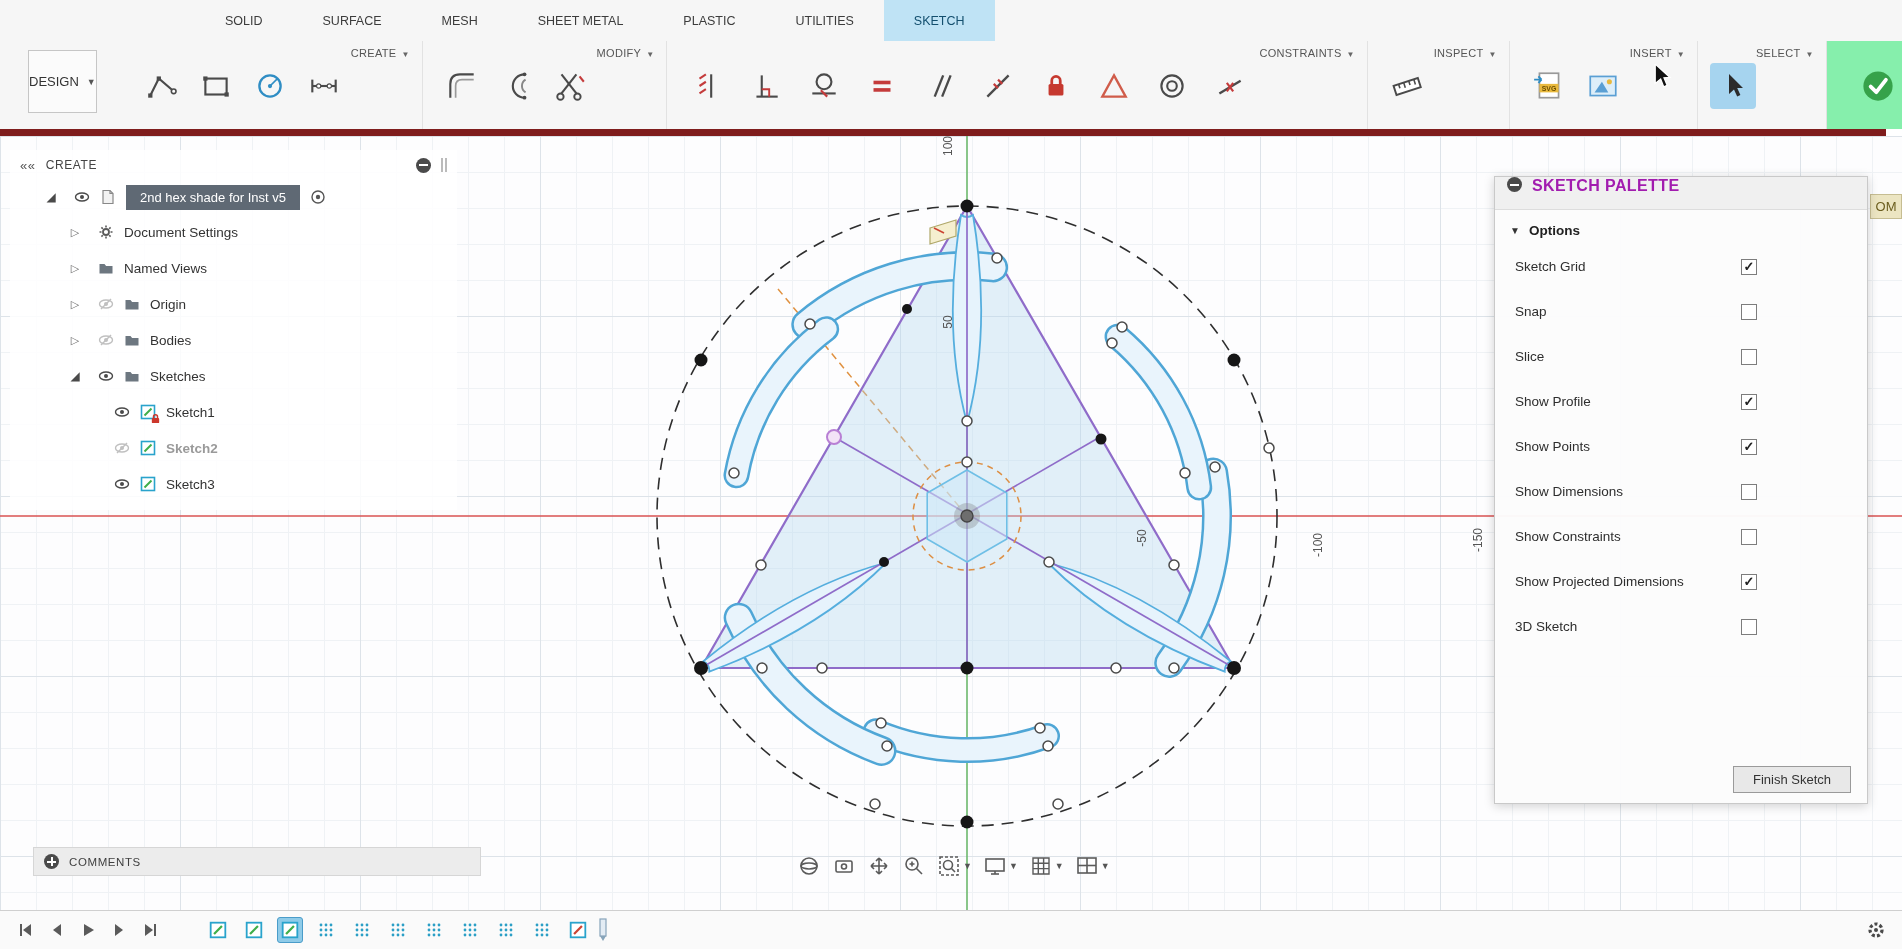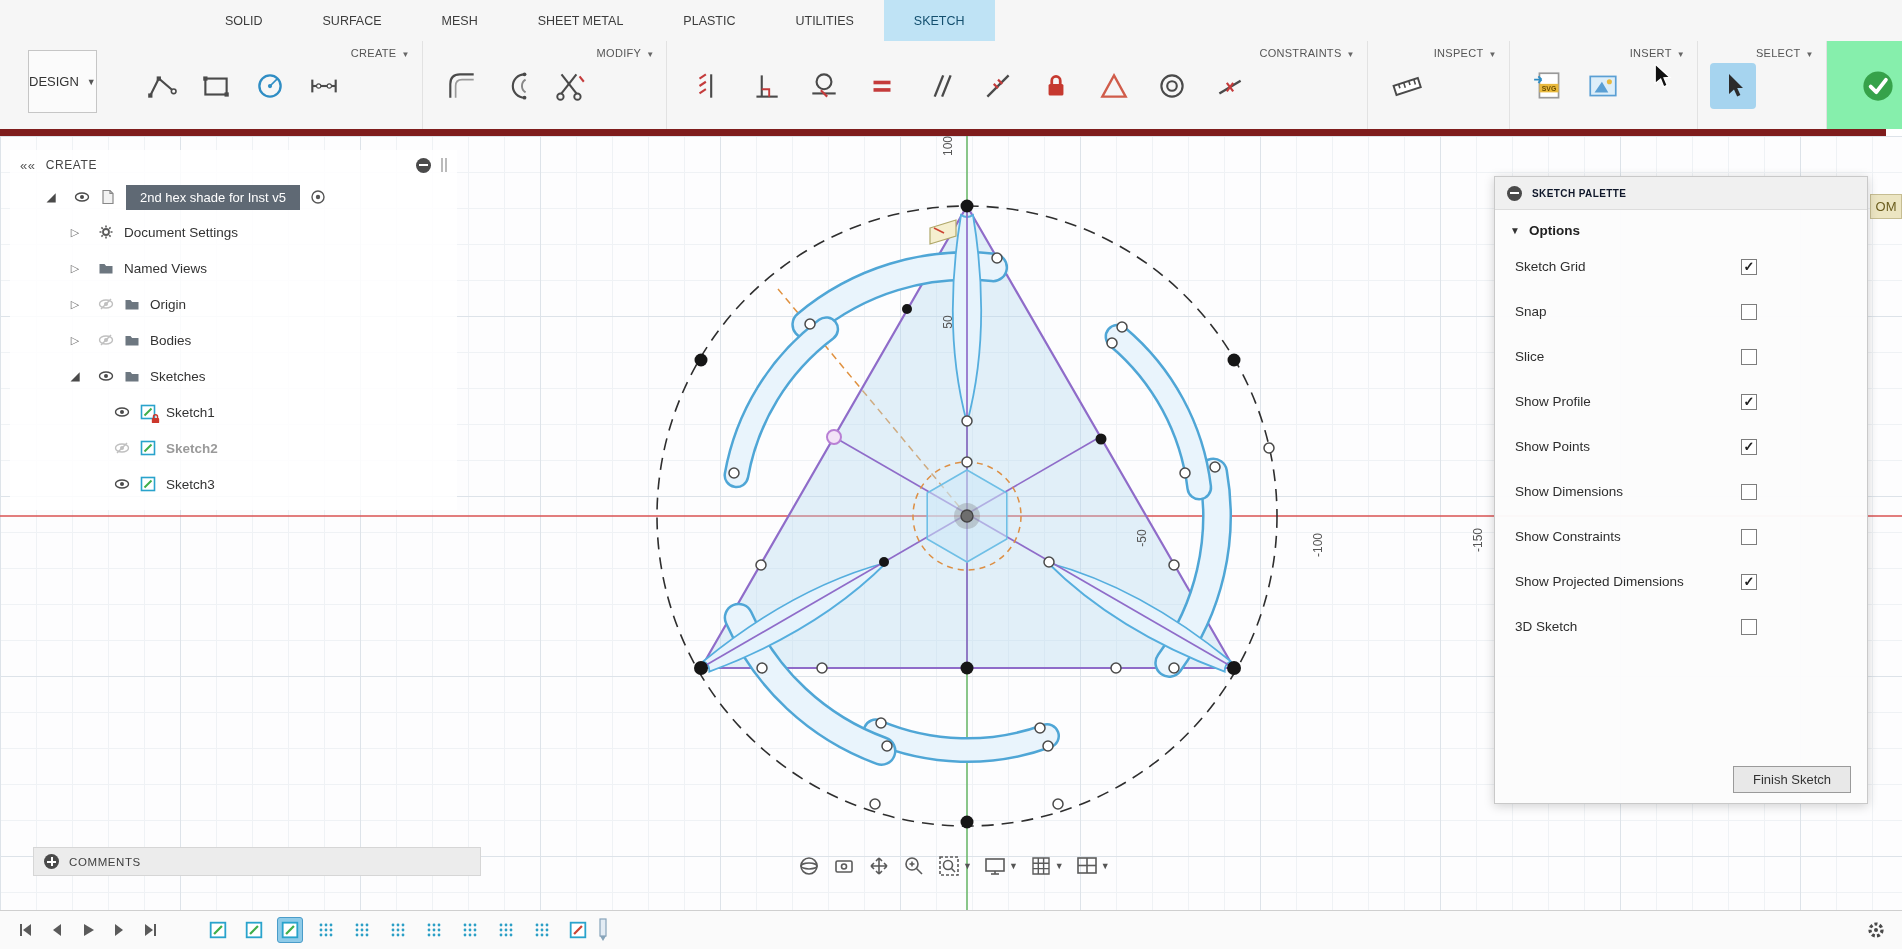--- a/index.html
+++ b/index.html
@@ -66,22 +66,22 @@
   .b-row.dim .b-label { color:#9a9a9a;font-weight:bold; }
   .ic16 { width:16px; height:16px; flex:none; }
   .sk-wrap { position:relative; width:16px; height:16px; flex:none; }
   .sk-wrap .lock { position:absolute; right:-5px; bottom:-4px; width:11px; height:11px; }
 
   
   .palette { position:absolute; right:34px; top:40px; width:374px; height:628px;
              background:rgba(252,252,252,0.97); border:1px solid #c9c9c9;
              box-shadow:0 2px 10px rgba(0,0,0,0.18); z-index:20; }
   .p-header { height:33px; background:#f0f0f0; border-bottom:1px solid #ddd; display:flex;
-              align-items:center; gap:10px; padding:0 12px; font-size:10px; font-weight:bold;
-              color:#0f172a; letter-spacing:.4px; }
+              gap:10px; padding:0 12px; font-size:16px; font-weight:bold;
+              color:#a21caf; letter-spacing:.4px; }
   .p-section { display:flex; align-items:center; gap:9px; padding:13px 15px 6px;
                font-size:13.5px; font-weight:bold; color:#222; }
   .p-section .tri-down { font-size:10px; color:#333; }
   .p-row { height:45px; display:flex; align-items:center; padding-left:20px; font-size:13.5px;
            color:#2e2e2e; position:relative; }
   .p-ctl { position:absolute; left:246px; display:flex; gap:10px; align-items:center; }
   .cb { width:16px; height:16px; border:1.5px solid #7d7d7d; background:#fff; display:flex;
         align-items:center; justify-content:center; font-size:13px; font-weight:bold; color:#222; line-height:1; }
   .lt-a { width:26px; height:26px; background:#3d9ed8; border-radius:3px; display:flex; align-items:center; justify-content:center; }
   .lt-b { width:26px; height:26px; border-radius:3px; display:flex; align-items:center; justify-content:center; }

